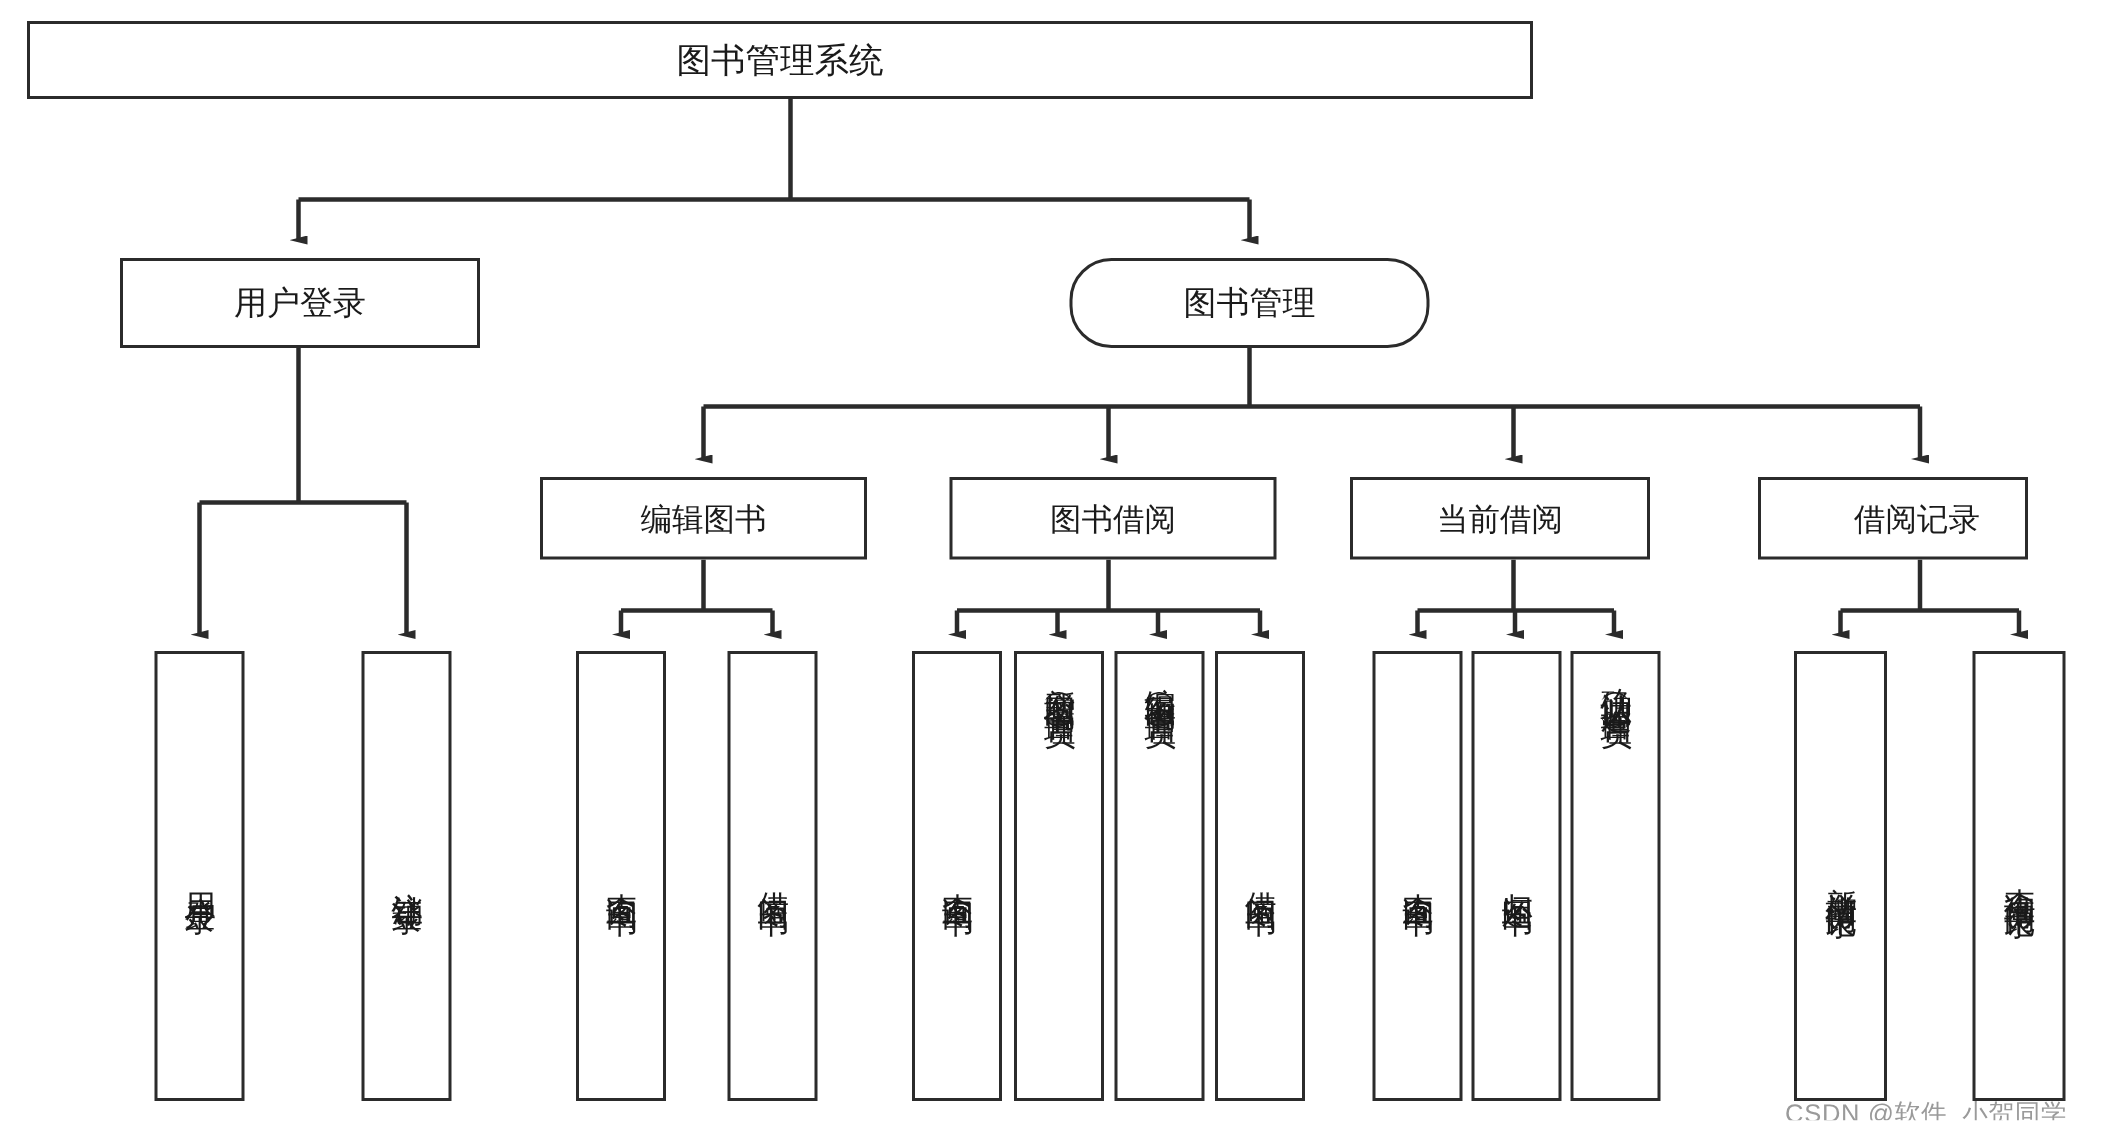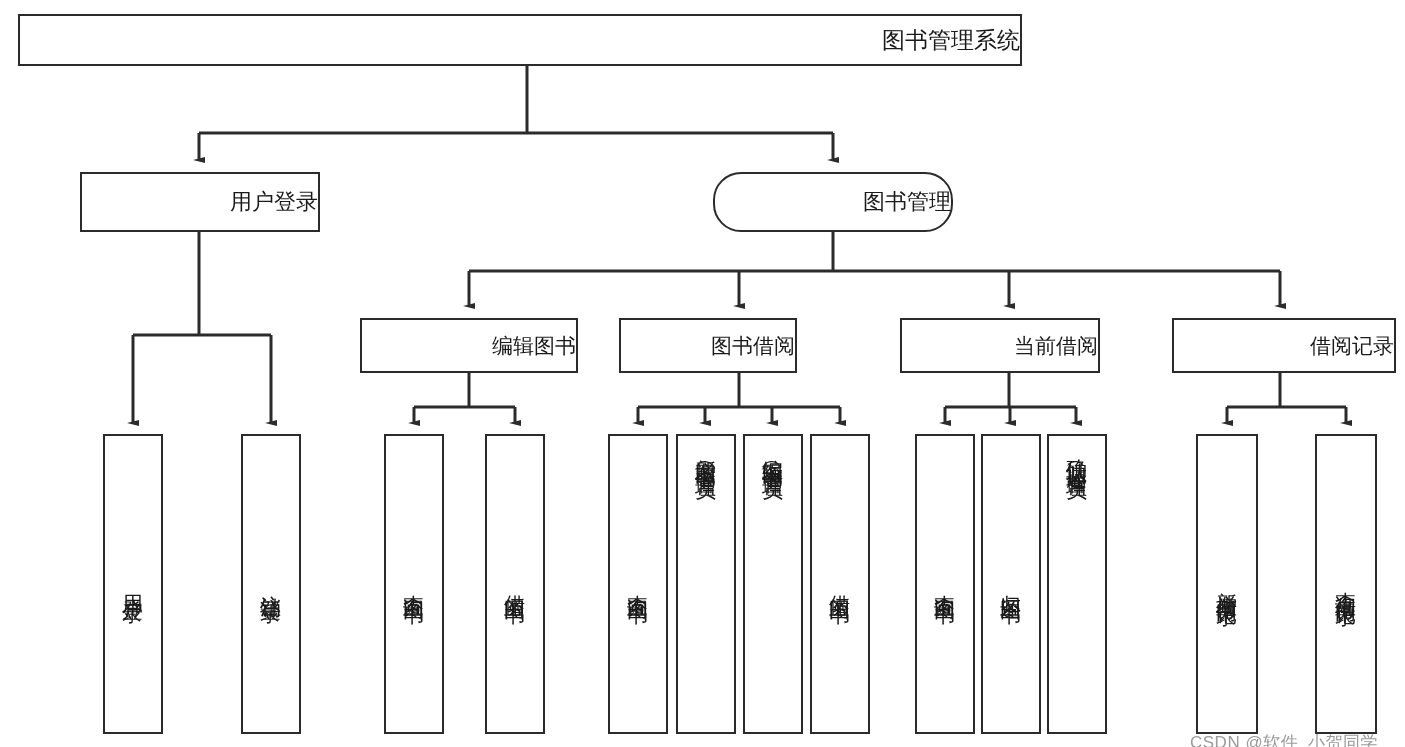--- a/index.html
+++ b/index.html
@@ -25,21 +25,21 @@
     height: 747px;
     pointer-events: none;
   }
   .node {
     position: absolute;
     box-sizing: border-box;
     border: 2px solid #2b2b2b;
     background: #ffffff;
     display: flex;
     align-items: center;
-    justify-content: flex-end;
+    justify-content: center;
     color: #1a1a1a;
   }
   .node.root {
     font-size: 23px;
   }
   .node.lvl1 {
     font-size: 22px;
   }
   .node.lvl2 {
     font-size: 21px;
@@ -141,27 +141,27 @@
   <div class="node lvl1" style="left:80px; top:172px; width:240px; height:60px;">
     <span>用户登录</span>
   </div>
   <div class="node lvl1" style="left:713px; top:172px; width:240px; height:60px;border-radius:28px;">
     <span>图书管理</span>
   </div>
 
   <div class="node lvl2" style="left:360px; top:318px; width:218px; height:55px;">
     <span>编辑图书</span>
   </div>
-  <div class="node lvl2" style="left:619px; top:318px; width:178px; height:55px;">
+  <div class="node lvl2" style="left:633px; top:318px; width:218px; height:55px;">
     <span>图书借阅</span>
   </div>
   <div class="node lvl2" style="left:900px; top:318px; width:200px; height:55px;">
     <span>当前借阅</span>
   </div>
-  <div class="node lvl2" style="left:1172px; top:318px; width:224px; height:55px;padding-left:32px;">
+  <div class="node lvl2" style="left:1172px; top:318px; width:180px; height:55px;padding-left:32px;">
     <span>借阅记录</span>
   </div>
 
   <div class="leaf center-text" style="left:103px; top:434px; width:60px; height:300px;">
     <span class="vtext">用户登录</span>
   </div>
   <div class="leaf center-text" style="left:241px; top:434px; width:60px; height:300px;">
     <span class="vtext">注销登录</span>
   </div>
 

